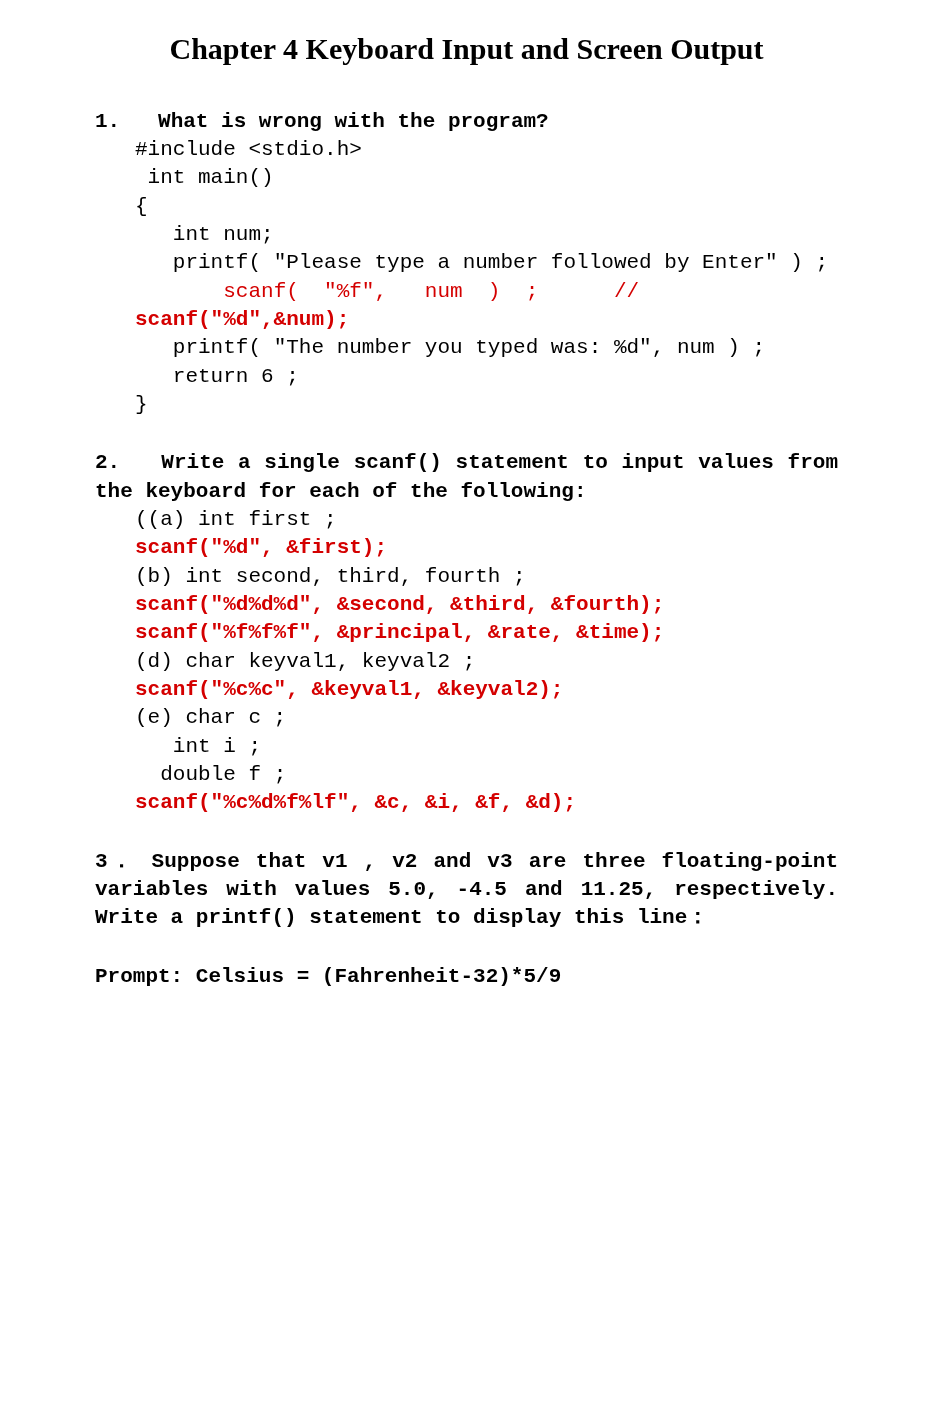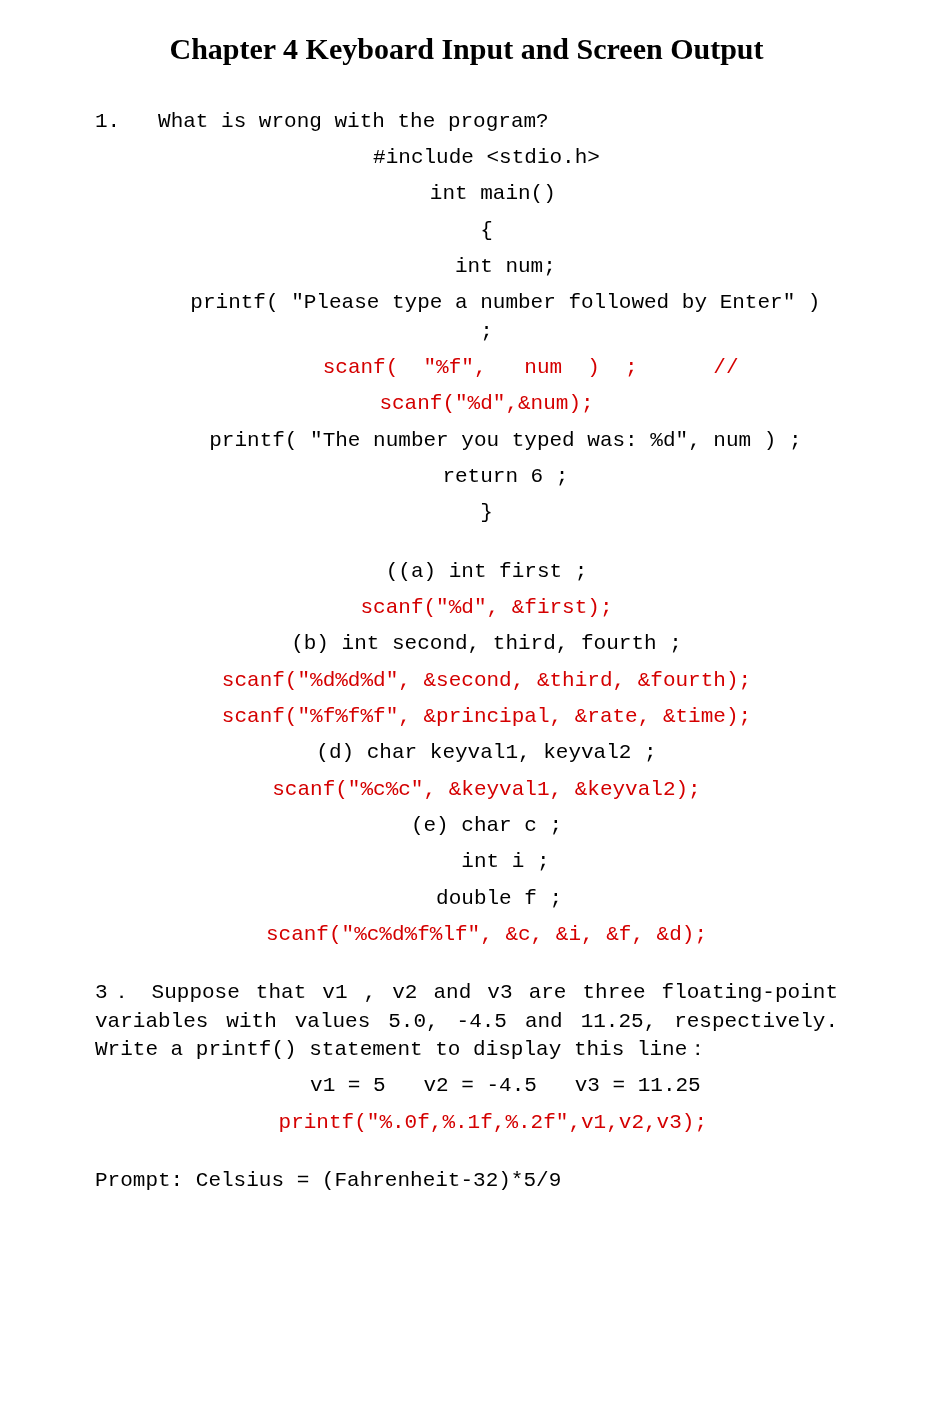--- a/index.html
+++ b/index.html
@@ -15,29 +15,28 @@
     }
     h1 {
       font-family: "Times New Roman", Times, serif;
       font-size: 30px;
       font-weight: bold;
       text-align: center;
       margin: 0 0 40px 0;
       line-height: 1.25;
     }
     .block { margin-bottom: 30px; }
-    .bold { font-weight: normal; }
+    .bold { font-weight: bold; }
     .red { color: #d40000; }
     .indent { padding-left: 40px; }
     pre {
       font-family: "Courier New", Courier, monospace;
       font-size: 21px;
-      margin: 8px;
+      margin: 0;
       white-space: pre-wrap;
-      text-align: center;
     }
     .line { display: block; }
     .just { text-align: justify; text-justify: inter-word; }
   </style>
 </head>
 <body>
 
 <h1>Chapter 4 Keyboard Input and Screen Output</h1>
 
 <div class="block">
@@ -54,41 +53,41 @@
     <pre class="line">   printf( "Please type a number followed by Enter" ) ;</pre>
     <pre class="line red">       scanf(  "%f",   num  )  ;      //</pre>
     <pre class="line red bold">scanf("%d",&amp;num);</pre>
     <pre class="line">   printf( "The number you typed was: %d", num ) ;</pre>
     <pre class="line">   return 6 ;</pre>
     <pre class="line">}</pre>
   </div>
 </div>
 
 <div class="block">
+  <div class="bold just">
+    <span>2.</span>
+    <span>&nbsp;&nbsp;</span><span>Write a single scanf() statement to input values from the keyboard for each of the following:</span>
+  </div>
   <div class="indent">
     <pre class="line">((a) int first ;</pre>
     <pre class="line red bold">scanf("%d", &amp;first);</pre>
     <pre class="line">(b) int second, third, fourth ;</pre>
     <pre class="line red bold">scanf("%d%d%d", &amp;second, &amp;third, &amp;fourth);</pre>
     <pre class="line red bold">scanf("%f%f%f", &amp;principal, &amp;rate, &amp;time);</pre>
     <pre class="line">(d) char keyval1, keyval2 ;</pre>
     <pre class="line red bold">scanf("%c%c", &amp;keyval1, &amp;keyval2);</pre>
     <pre class="line">(e) char c ;</pre>
     <pre class="line">   int i ;</pre>
     <pre class="line">  double f ;</pre>
     <pre class="line red bold">scanf("%c%d%f%lf", &amp;c, &amp;i, &amp;f, &amp;d);</pre>
   </div>
 </div>
 
 <div class="block">
   <div class="bold just">
     <span>3．</span>
     <span>Suppose that v1 , v2 and v3 are three floating-point variables with values 5.0, -4.5 and 11.25, respectively. Write a printf() statement to display this line：</span>
   </div>
-  <div class="indent">
-    <pre class="line">   v1 = 5   v2 = -4.5   v3 = 11.25</pre>
-    <pre class="line red"> printf("%.0f,%.1f,%.2f",v1,v2,v3);</pre>
-  </div>
 </div>
 
 <div class="block">
   <div class="bold">Prompt: Celsius = (Fahrenheit-32)*5/9</div>
 </div>
 
 </body></html>

